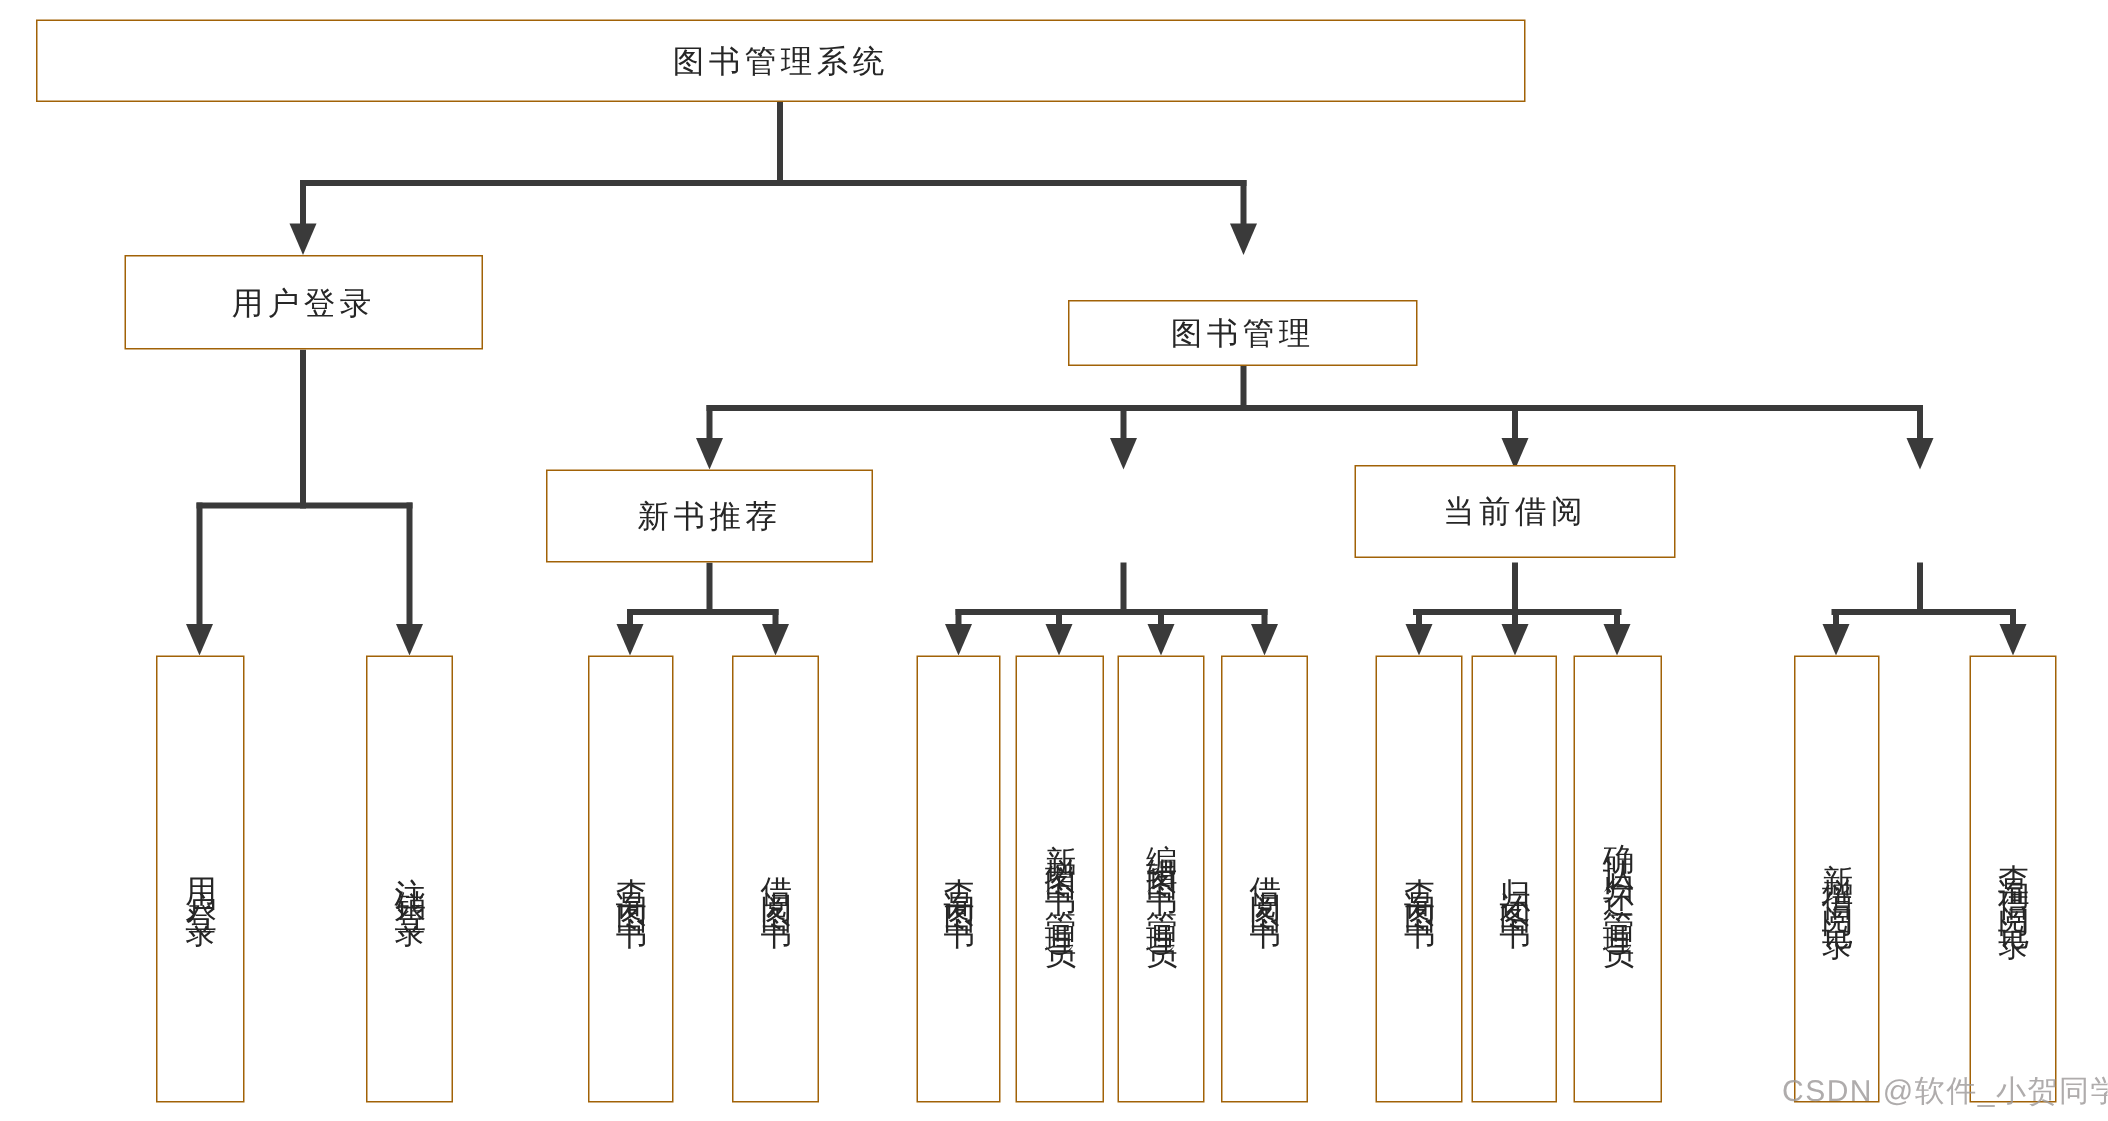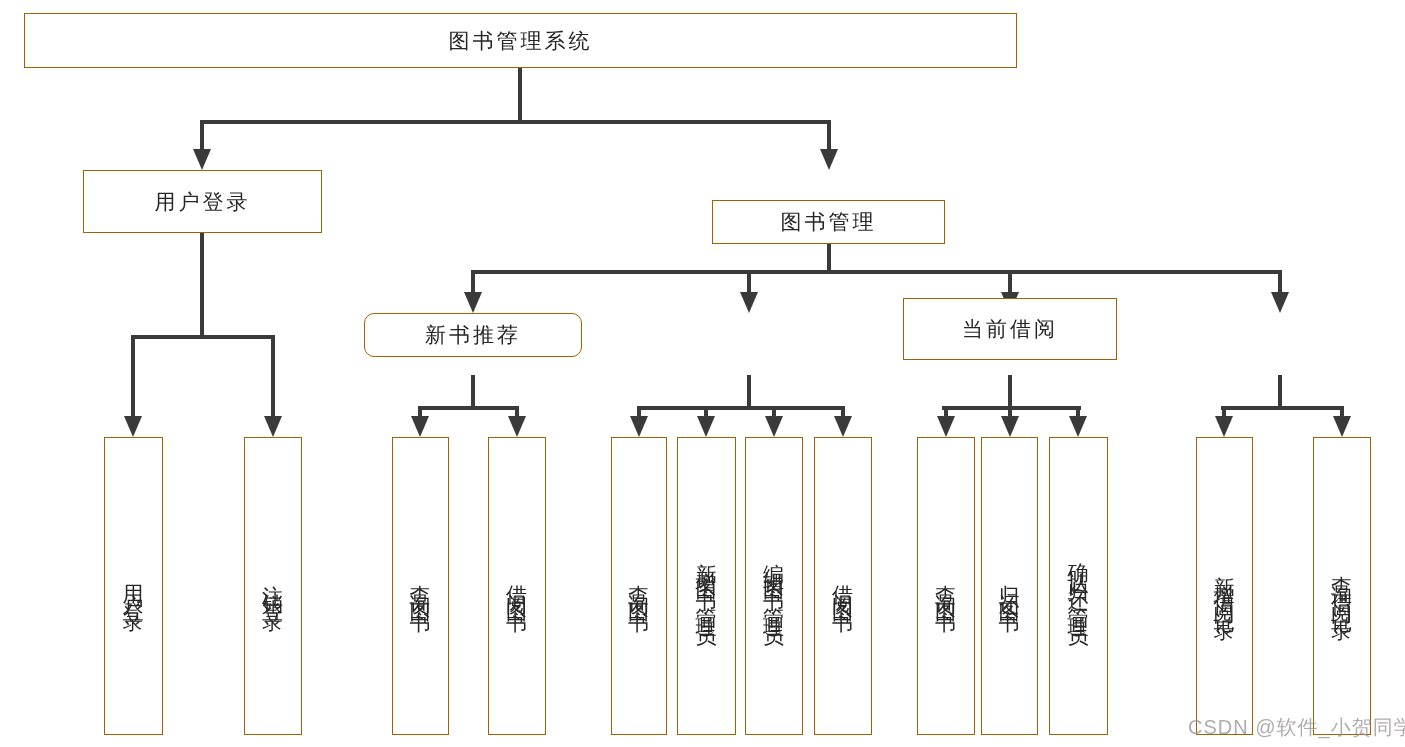--- a/index.html
+++ b/index.html
@@ -81,22 +81,22 @@
   <div class="ln" style="left:471px;top:270px;width:811px;height:4px;"></div>
   <div class="ln" style="left:471px;top:270px;width:4px;height:26px;"></div>
   <div class="ah" style="left:464px;top:292px;"></div>
   <div class="ln" style="left:747px;top:270px;width:4px;height:26px;"></div>
   <div class="ah" style="left:740px;top:292px;"></div>
   <div class="ln" style="left:1008px;top:270px;width:4px;height:26px;"></div>
   <div class="ah" style="left:1001px;top:292px;"></div>
   <div class="ln" style="left:1278px;top:270px;width:4px;height:26px;"></div>
   <div class="ah" style="left:1271px;top:292px;"></div>
 
-  <div class="box h" style="left:364px;top:313px;width:218px;height:44px;border-radius:10px;">新书推荐</div>
-  <div class="box h" style="left:903px;top:298px;width:214px;height:62px;">当前借阅</div>
+  <div class="box h" style="left:364px;top:313px;width:218px;height:62px;">新书推荐</div>
+  <div class="box h" style="left:903px;top:310px;width:214px;height:62px;">当前借阅</div>
 
   <div class="ln" style="left:471px;top:375px;width:4px;height:35px;"></div>
   <div class="ln" style="left:418px;top:406px;width:101px;height:4px;"></div>
   <div class="ln" style="left:418px;top:406px;width:4px;height:14px;"></div>
   <div class="ah" style="left:411px;top:416px;"></div>
   <div class="ln" style="left:515px;top:406px;width:4px;height:14px;"></div>
   <div class="ah" style="left:508px;top:416px;"></div>
 
   <div class="ln" style="left:747px;top:375px;width:4px;height:35px;"></div>
   <div class="ln" style="left:637px;top:406px;width:208px;height:4px;"></div>

